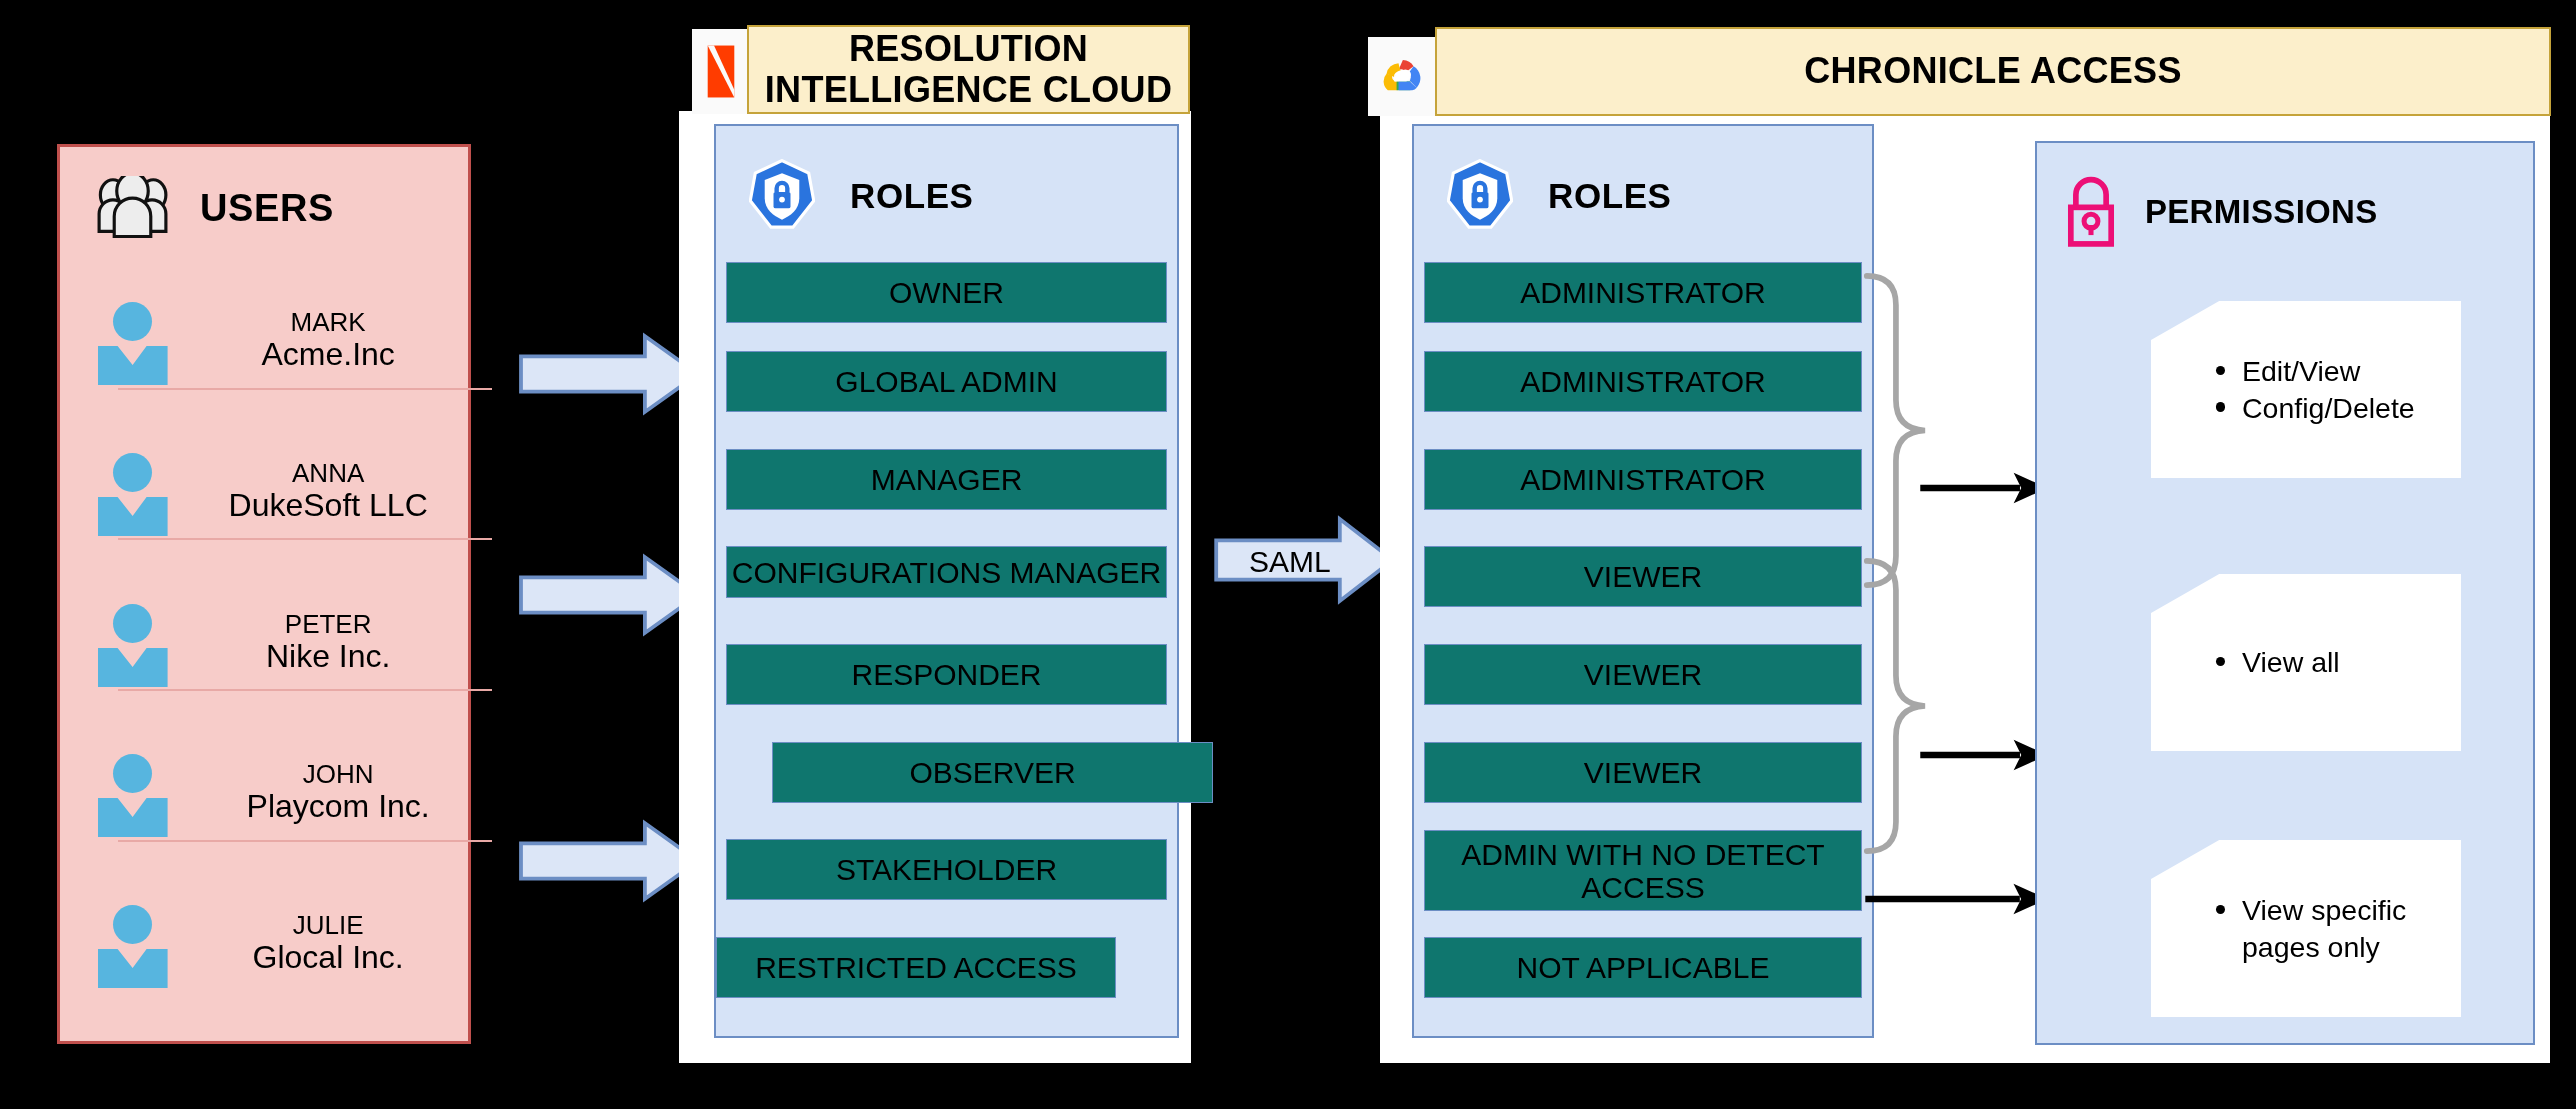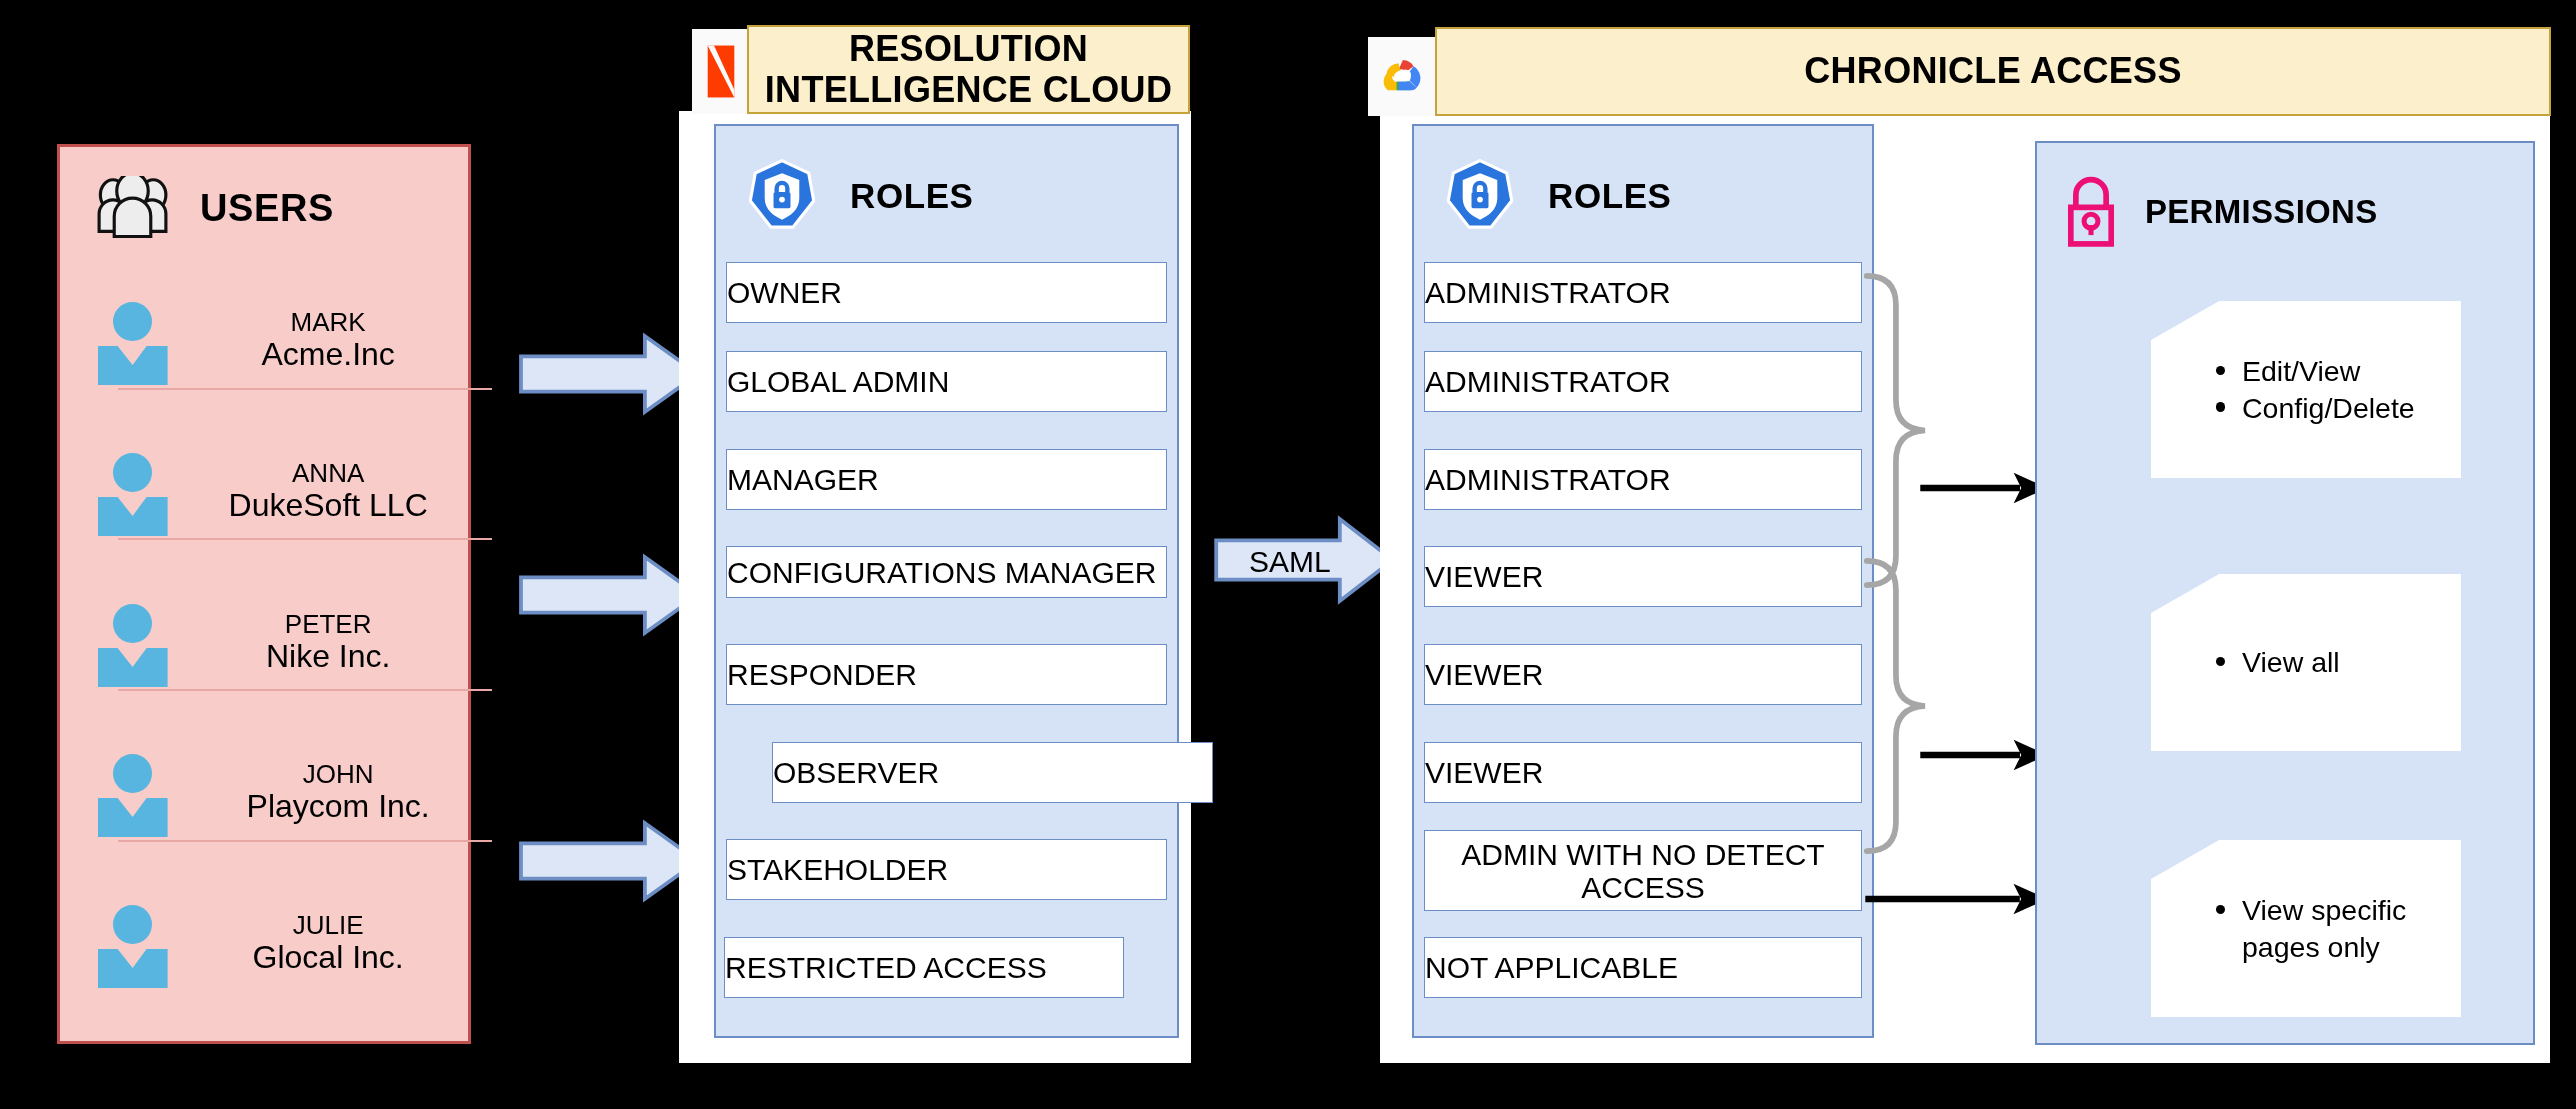--- a/index.html
+++ b/index.html
@@ -26,22 +26,22 @@
   
   .white-card{position:absolute;background:#FFFFFF;}
   .title-band{position:absolute;background:#FCEFCB;border:2.5px solid #C5A33A;box-sizing:border-box;
      display:flex;align-items:center;justify-content:center;text-align:center;}
   .title-band span{font-size:36px;font-weight:bold;color:#000;line-height:1.12;letter-spacing:0.3px;}
   .logo-chip{position:absolute;background:#FAFAFA;display:flex;align-items:center;justify-content:center;}
 
   .roles-box{position:absolute;background:#D6E3F7;border:2.5px solid #6C8EC4;box-sizing:border-box;}
   .roles-head{position:absolute;display:flex;align-items:center;gap:35px;}
   .roles-head .label{font-size:35px;font-weight:bold;color:#000;letter-spacing:0.6px;}
-  .role-chip{position:absolute;background:#ffffff;border:1.9px solid #6C8EC4;box-sizing:border-box;
-     display:flex;align-items:center;text-align:center;}
+  .role-chip{position:absolute;background:#0f766e;border:1.9px solid #6C8EC4;box-sizing:border-box;
+     display:flex;align-items:center;justify-content:center;text-align:center;}
   .role-chip span{font-size:30px;color:#000;line-height:1.1;}
 
   
   #perm-box{position:absolute;left:2035px;top:141px;width:500px;height:904px;
      background:#D6E3F7;border:2.5px solid #6C8EC4;box-sizing:border-box;}
   #perm-head{position:absolute;left:25px;top:30px;display:flex;align-items:center;gap:25px;}
   #perm-title{font-size:33px;font-weight:bold;color:#000;letter-spacing:0.3px;}
   .note-card{position:absolute;background:#FFFFFF;
      clip-path:polygon(22% 0,100% 0,100% 100%,0 100%,0 22%);
      box-shadow:10px 10px 11.4px rgba(0,0,0,0.16);
@@ -198,21 +198,21 @@
       </div>
     <div class="role-chip" style="left:10px;top:518px;width:441px;height:61px;">
         <span>RESPONDER</span>
       </div>
     <div class="role-chip" style="left:10px;top:616px;width:441px;height:61px;margin-left:46px;">
         <span>OBSERVER</span>
       </div>
     <div class="role-chip" style="left:10px;top:713px;width:441px;height:61px;">
         <span>STAKEHOLDER</span>
       </div>
-    <div class="role-chip" style="left:8px;top:811px;width:400px;height:61px;">
+    <div class="role-chip" style="left:0;top:811px;width:400px;height:61px;">
         <span>RESTRICTED ACCESS</span>
       </div>
   </div>
 
   <div class="blue-arrow" style="left:1216px;top:519px;">
     <svg width="177" height="82" viewBox="0 0 280 130">
       <path d="M0 34 H196 V0 L280 65 L196 130 V96 H0 Z" fill="#DCE6F7" stroke="#6C8EC4" stroke-width="6"></path>
     </svg>
   </div>
   <div class="saml-label" style="left:1249px;top:545px;">SAML</div>

